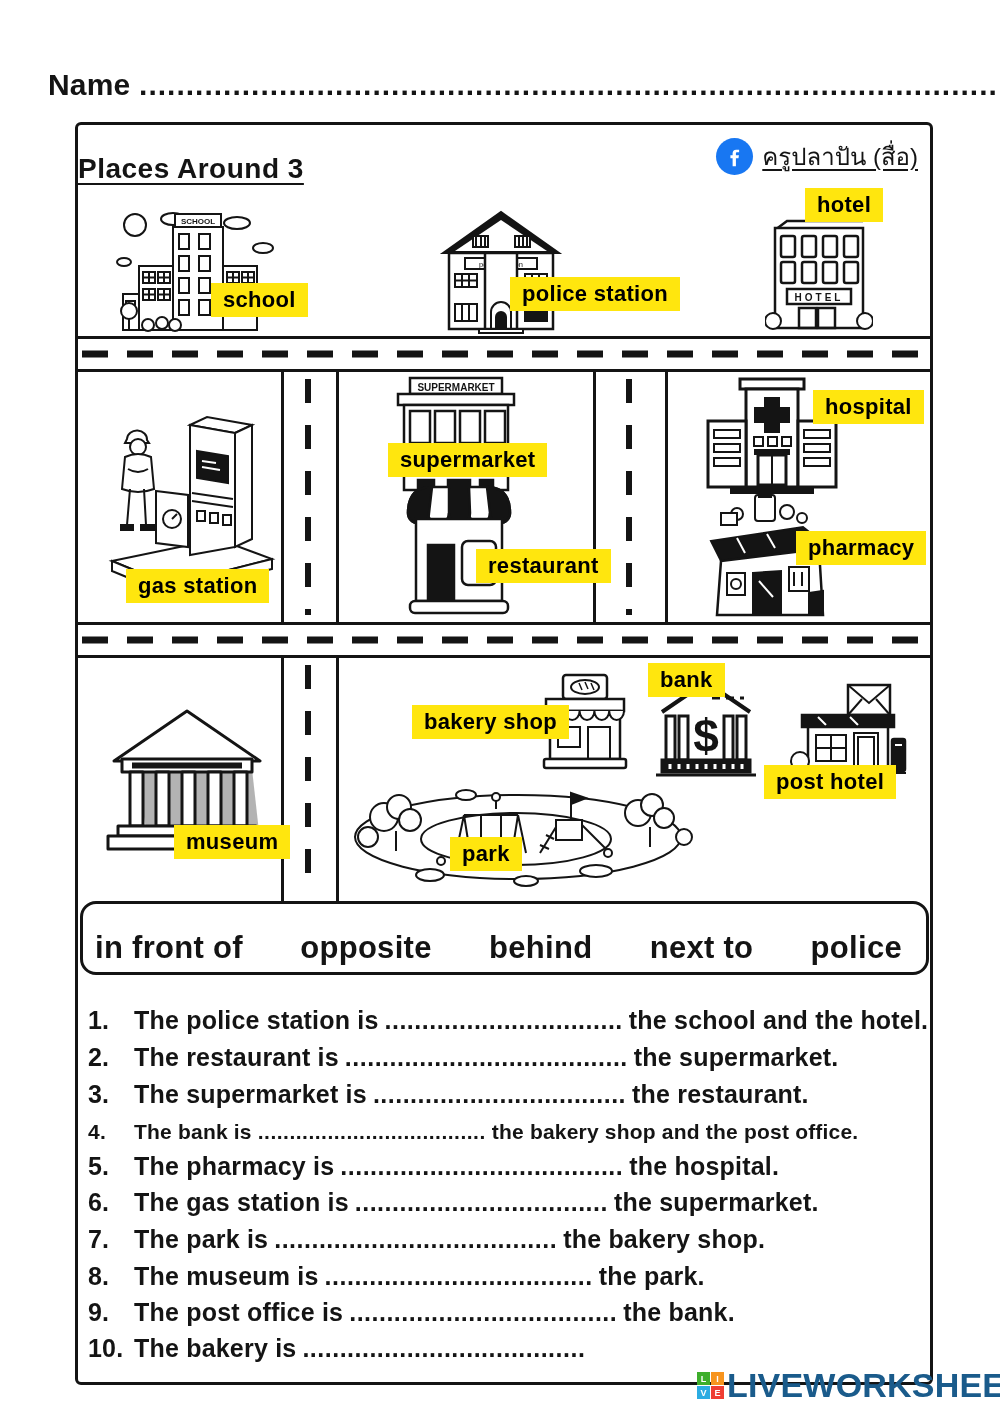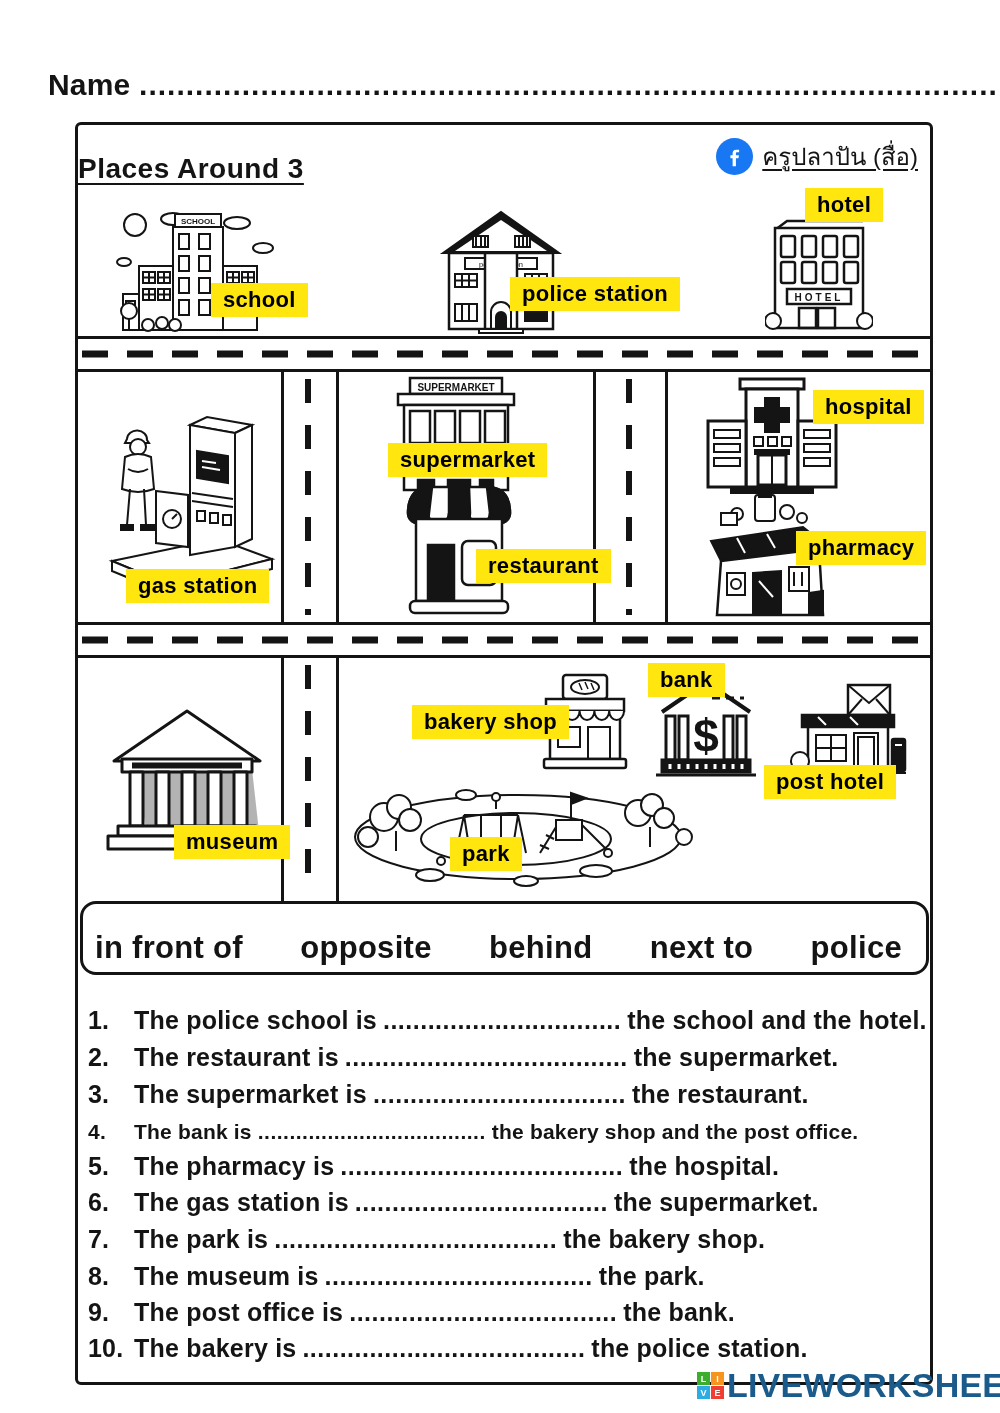--- a/index.html
+++ b/index.html
@@ -377,21 +377,21 @@
   <div class="wordbank">
     <span>in front of</span>
     <span>opposite</span>
     <span>behind</span>
     <span>next to</span>
     <span>police</span>
   </div>
 
   <div class="q" style="top:881px">
     <span class="num">1.</span>
-    <span>The police school is</span>
+    <span>The police station is</span>
     <span class="blank">................................</span>
     <span>the school and the hotel.</span>
   </div>
   <div class="q" style="top:918px">
     <span class="num">2.</span>
     <span>The restaurant is</span>
     <span class="blank">......................................</span>
     <span>the supermarket.</span>
   </div>
   <div class="q" style="top:955px">
@@ -433,21 +433,20 @@
   <div class="q" style="top:1173px">
     <span class="num">9.</span>
     <span>The post office is</span>
     <span class="blank">....................................</span>
     <span>the bank.</span>
   </div>
   <div class="q" style="top:1209px">
     <span class="num">10.</span>
     <span>The bakery is</span>
     <span class="blank">......................................</span>
-    <span>the police station.</span>
   </div>
 </div>
 
 <div class="lw">
   <div class="lw-blocks">
     <span style="background: rgb(61, 174, 43);">L</span>
     <span style="background: rgb(247, 148, 30);">I</span>
     <span style="background: rgb(43, 172, 226);">V</span>
     <span style="background: rgb(239, 62, 51);">E</span>
   </div>

